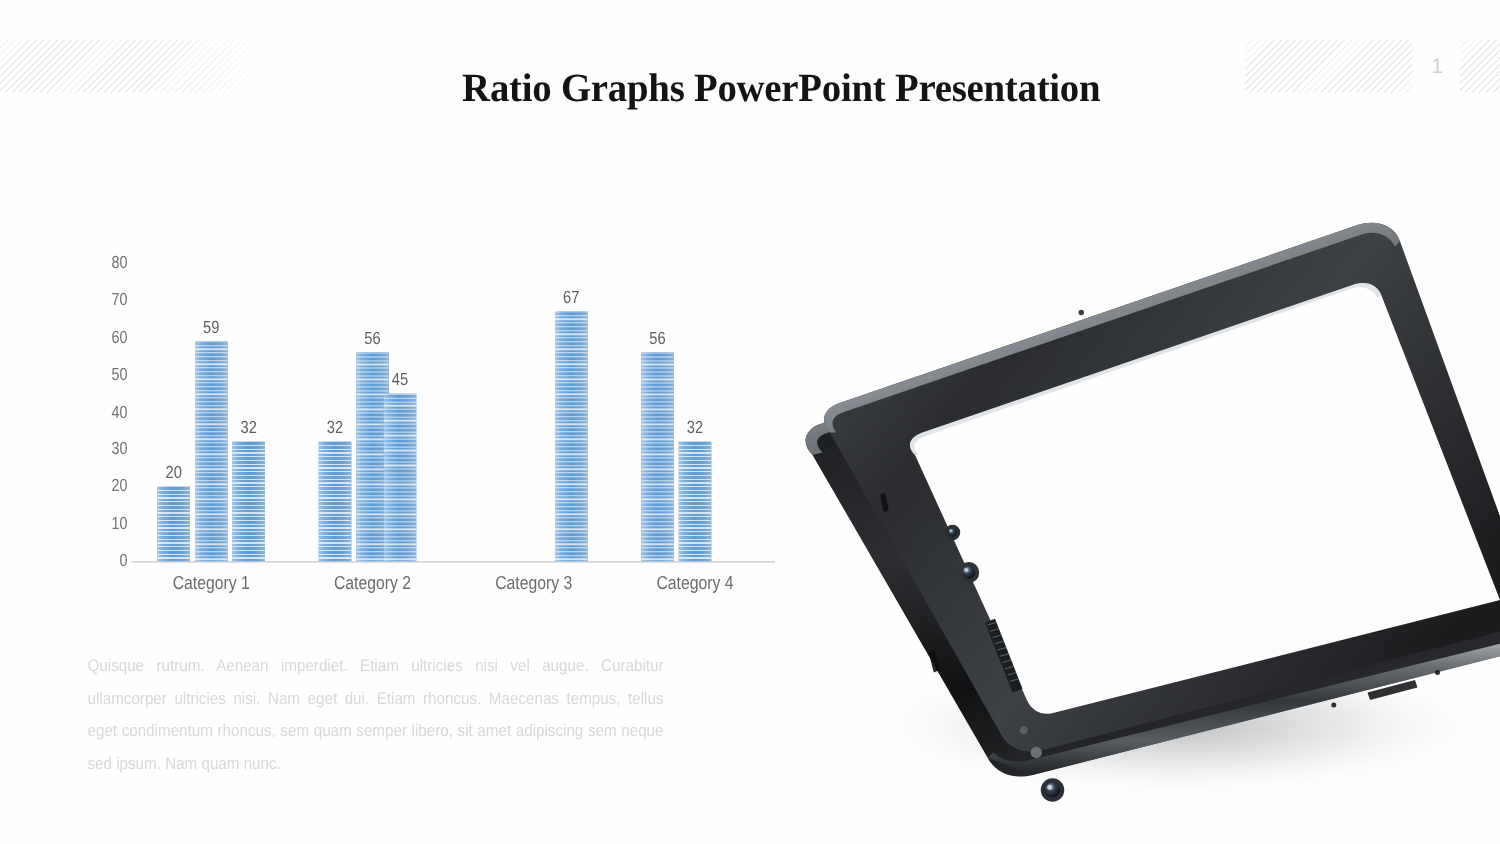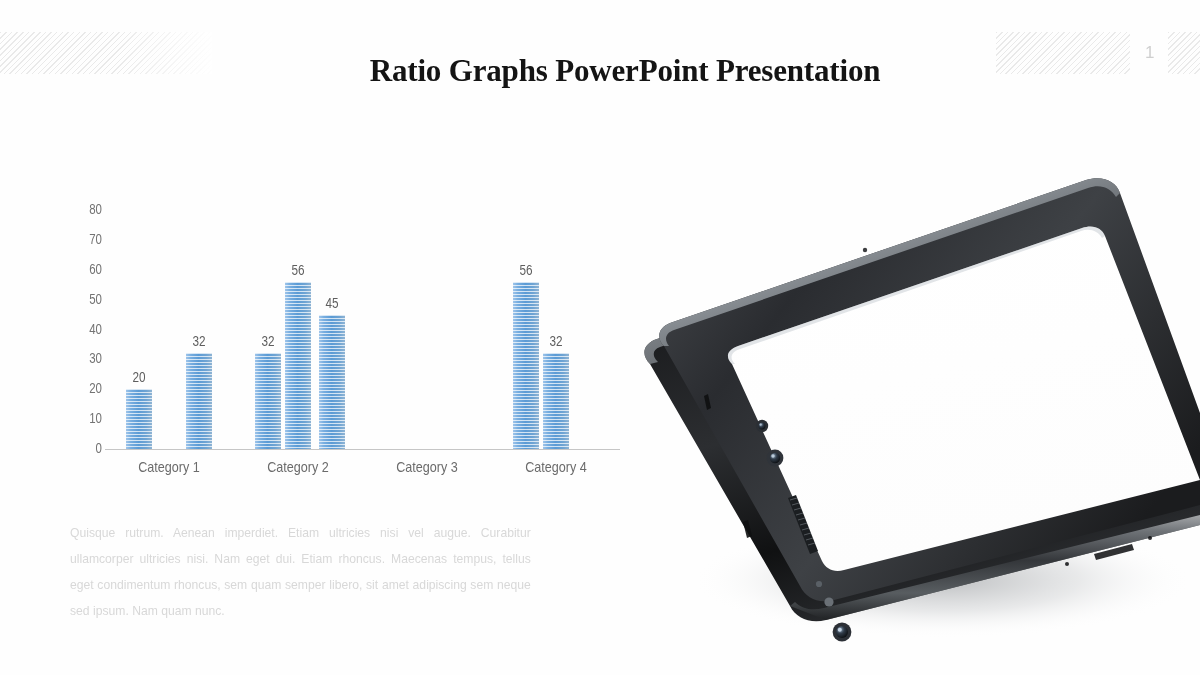--- a/index.html
+++ b/index.html
@@ -210,40 +210,48 @@
       <div class="y-tick" style="top: 214.125px;">10</div>
       <div class="y-tick" style="top: 244px;">0</div>
     </div>
   <div id="baseline"></div>
   <div id="plot">
       <div class="bar-group" style="left: 21.375px; width: 86px;">
         <div class="bar-wrap" style="left: 0px; height: 85.75px;">
           <div class="bar" style="height: 59.75px;"></div>
           <div class="bar-value" style="bottom: 63.75px;">20</div>
         </div>
+        <div class="bar-wrap" style="left: 30px; height: 202.262px;">
+          <div class="bar" style="height: 176.262px;"></div>
+          <div class="bar-value" style="bottom: 180.262px;">59</div>
+        </div>
         <div class="bar-wrap" style="left: 60px; height: 121.6px;">
           <div class="bar" style="height: 95.6px;"></div>
           <div class="bar-value" style="bottom: 99.6px;">32</div>
         </div>
       </div>
       <div class="bar-group" style="left: 150.125px; width: 86px;">
         <div class="bar-wrap" style="left: 0px; height: 121.6px;">
           <div class="bar" style="height: 95.6px;"></div>
           <div class="bar-value" style="bottom: 99.6px;">32</div>
         </div>
         <div class="bar-wrap" style="left: 30px; height: 193.3px;">
           <div class="bar" style="height: 167.3px;"></div>
           <div class="bar-value" style="bottom: 171.3px;">56</div>
         </div>
-        <div class="bar-wrap" style="left: 64px; height: 160.438px;">
+        <div class="bar-wrap" style="left: 52px; height: 160.438px;">
           <div class="bar" style="height: 134.438px;"></div>
           <div class="bar-value" style="bottom: 138.438px;">45</div>
         </div>
       </div>
       <div class="bar-group" style="left: 278.875px; width: 86px;">
+        <div class="bar-wrap" style="left: 60px; height: 226.162px;">
+          <div class="bar" style="height: 200.162px;"></div>
+          <div class="bar-value" style="bottom: 204.162px;">67</div>
+        </div>
       </div>
       <div class="bar-group" style="left: 407.625px; width: 86px;">
         <div class="bar-wrap" style="left: 0px; height: 193.3px;">
           <div class="bar" style="height: 167.3px;"></div>
           <div class="bar-value" style="bottom: 171.3px;">56</div>
         </div>
         <div class="bar-wrap" style="left: 30px; height: 121.6px;">
           <div class="bar" style="height: 95.6px;"></div>
           <div class="bar-value" style="bottom: 99.6px;">32</div>
         </div>

